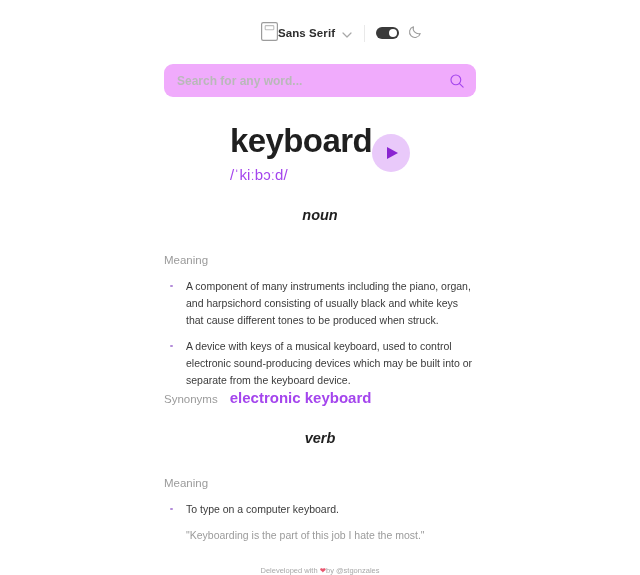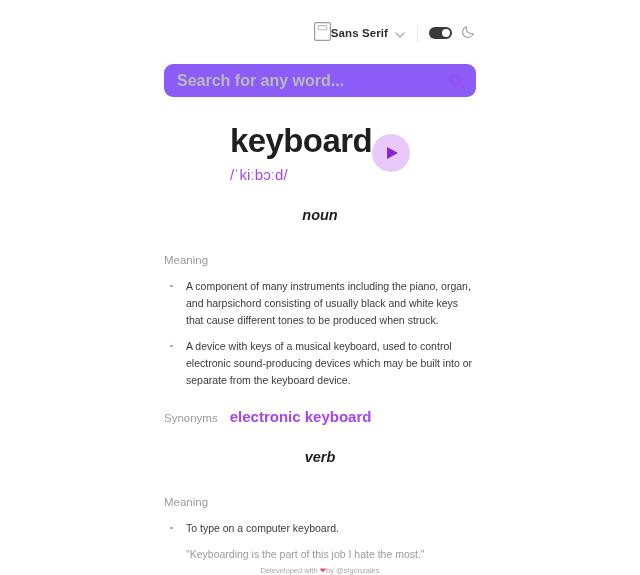--- a/index.html
+++ b/index.html
@@ -23,21 +23,21 @@
   .container {
     width: 312px;
     margin: 0 auto;
     padding-top: 18px;
   }
 
   
   .header {
     display: flex;
     align-items: center;
-    justify-content: flex-end;
+    justify-content: center;
     height: 30px;
     padding-left: 44px;
   }
 
   .logo-icon { display: block; }
 
   .header-right {
     display: flex;
     align-items: center;
   }
@@ -94,23 +94,23 @@
     margin-top: 16px;
     position: relative;
     height: 33px;
   }
   .search-input {
     width: 100%;
     height: 33px;
     border: none;
     outline: none;
     border-radius: 9px;
-    background: #8b5cf6;
+    background: #f0abfc;
     font-family: "Liberation Sans", sans-serif;
-    font-size: 16px;
+    font-size: 12px;
     font-weight: bold;
     color: #2d2d2d;
     padding: 0 34px 0 13px;
   }
   .search-input::placeholder {
     color: #b9b9b9;
     font-weight: bold;
   }
   .search-icon-btn {
     position: absolute;
@@ -216,21 +216,20 @@
   .def-quote {
     margin-top: 9px;
     padding-left: 22px;
     font-size: 10.5px;
     line-height: 1.62;
     color: #9b9b9b;
   }
 
   
   .syn-row {
-    margin-top: 19px;
     display: flex;
     align-items: baseline;
     gap: 12px;
   }
   .syn-label {
     font-size: 11.5px;
     color: #9b9b9b;
   }
   .syn-value {
     font-size: 15px;

